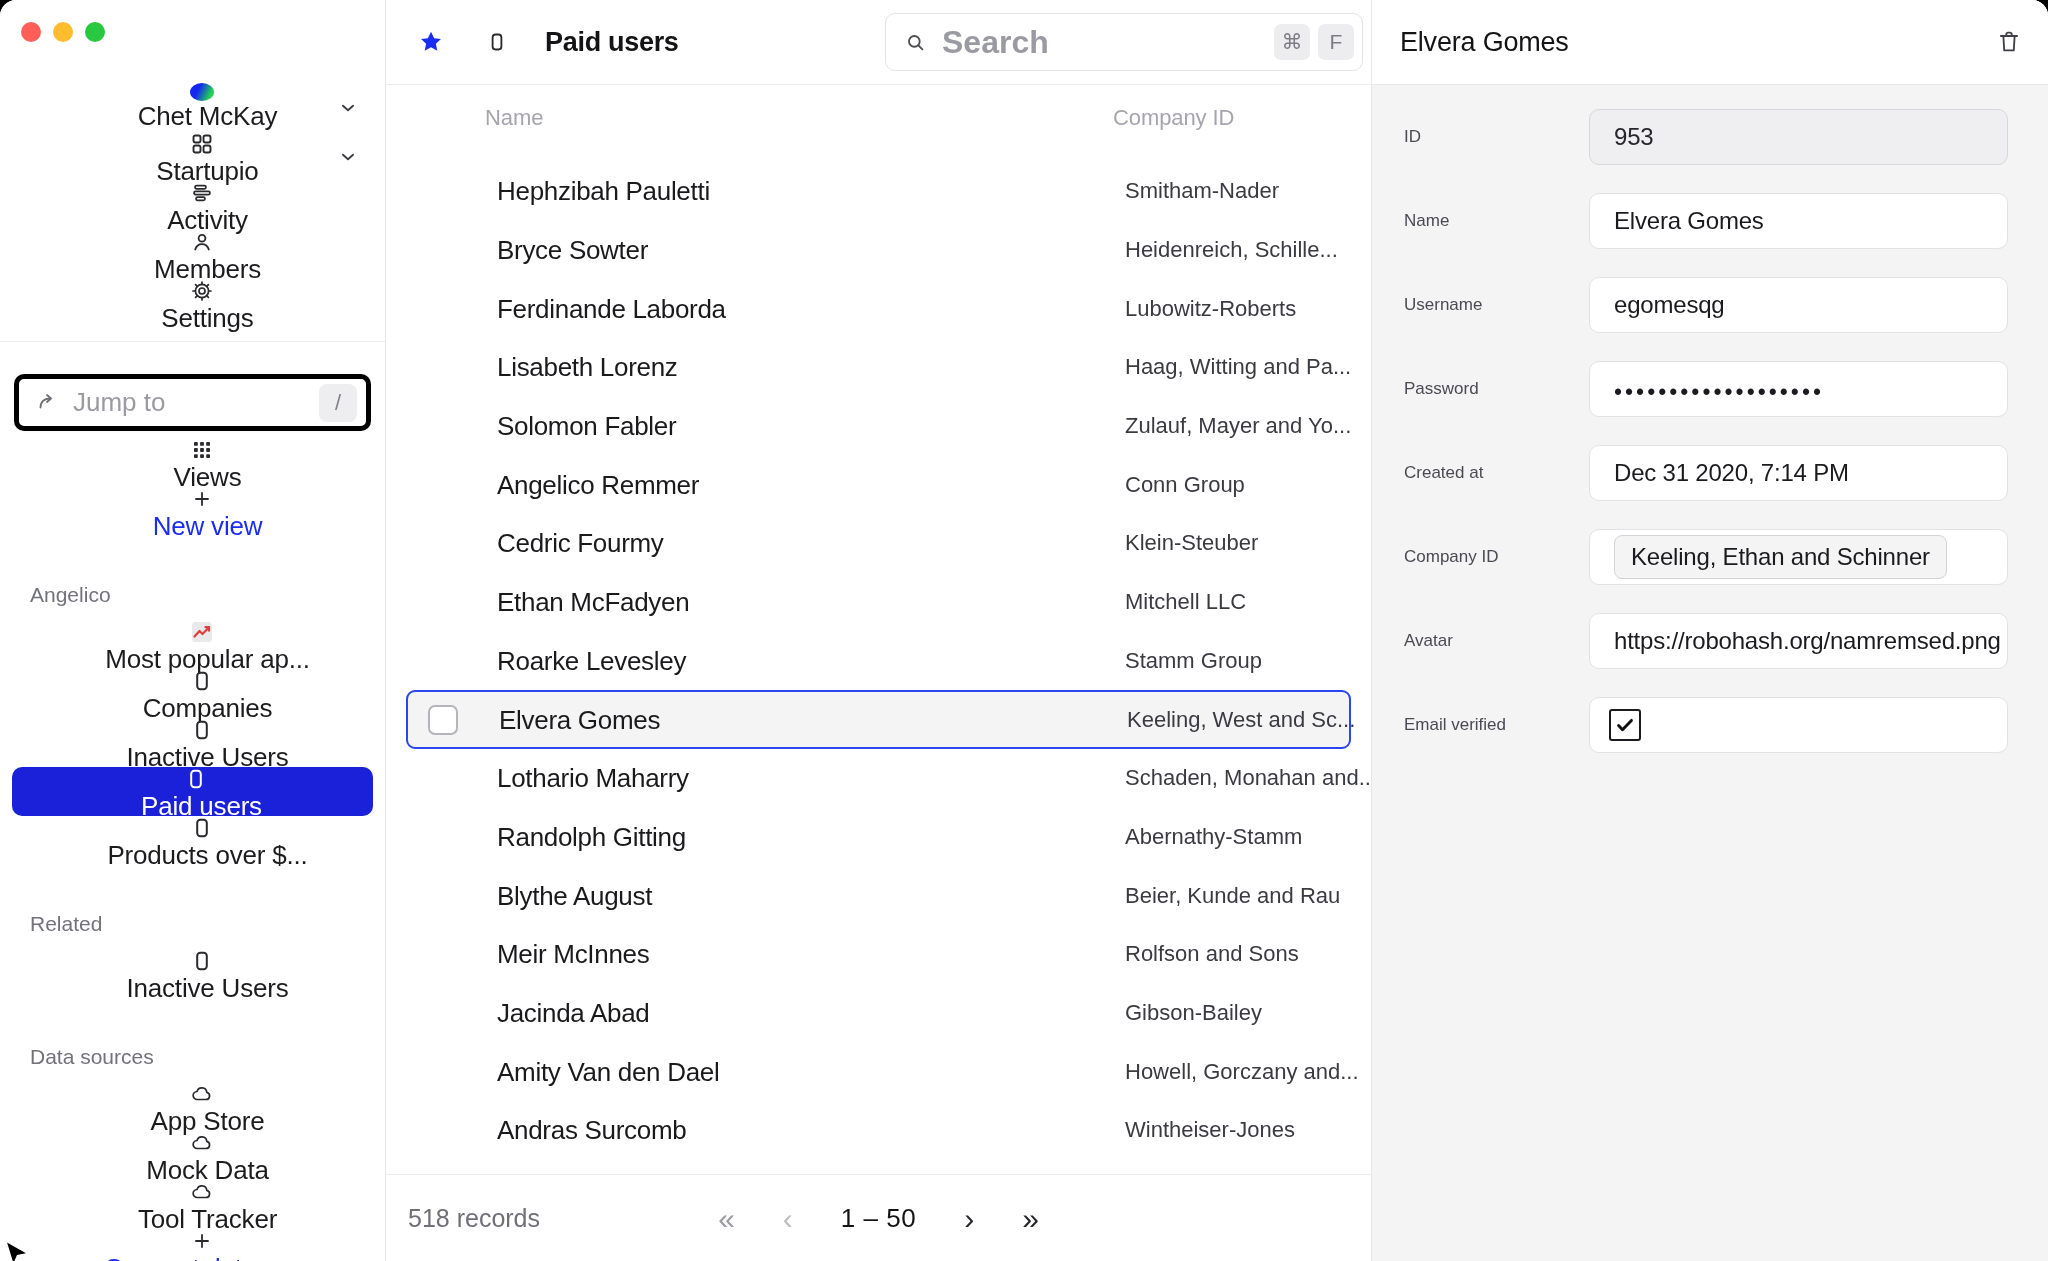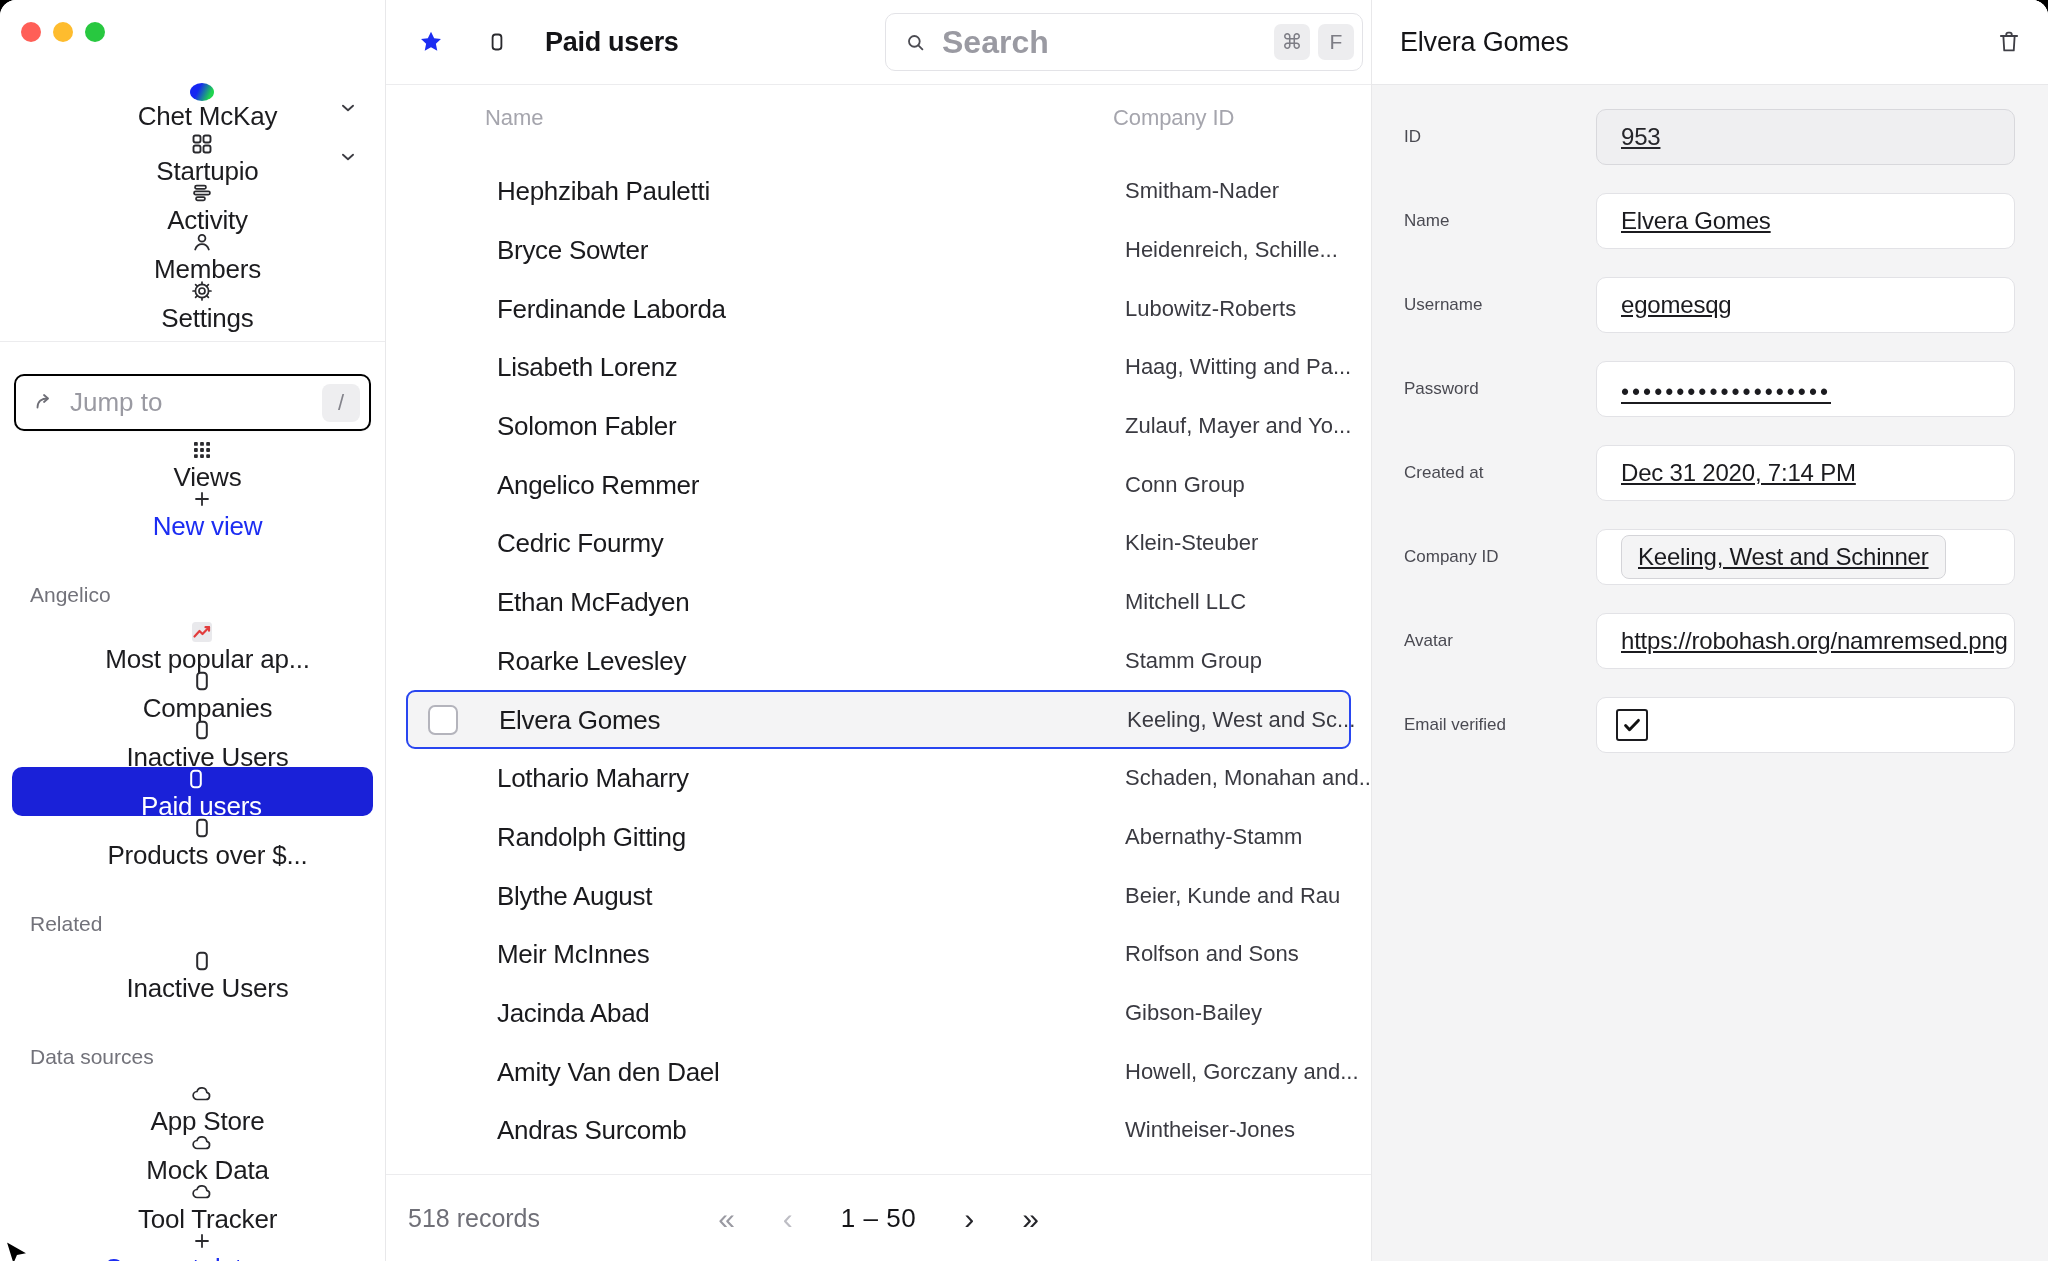--- a/index.html
+++ b/index.html
@@ -21,21 +21,21 @@
     letter-spacing:-0.2px;color:#1c1c1f;cursor:default;flex-direction:column;}
   .side-row .icon{width:24px;height:24px;margin-right:12px;color:#2a2a2e;flex:0 0 24px;}
   .side-row .icon svg{width:24px;height:24px;}
   .side-label{white-space:nowrap;}
   .strong{font-weight:500;}
   .chev{position:absolute;right:26px;top:50%;transform:translateY(-50%);color:#3c3c42;width:22px;height:22px;}
   .chev svg{width:22px;height:22px;}
   .avatar{width:24px;height:24px;border-radius:50%;margin-right:12px;
     background:linear-gradient(115deg,var(--avatar-a) 35%,var(--avatar-b) 80%);}
   .divider{height:1px;background:#ececee;margin-top:13px;}
-  .jump{position:relative;margin:32px 14px 0 14px;height:57px;border:2px solid #000000;border-radius:10px;
+  .jump{position:relative;margin:32px 14px 0 14px;height:57px;border:5px solid #000000;border-radius:10px;
     display:flex;align-items:center;padding-left:17px;background:#fff;box-shadow:0 1px 2px rgba(0,0,0,.03);}
   .jump .icon{width:24px;height:24px;color:#6e6e76;margin-right:13px;}
   .jump-ph{font-size:26px;color:#9a9aa2;}
   .key-badge{position:absolute;right:9px;top:50%;transform:translateY(-50%);width:38px;height:38px;border-radius:8px;
     background:#eeeef0;color:#83838b;font-size:22px;display:flex;align-items:center;justify-content:center;}
   .side-row.views{margin-top:7px;}
   .side-row.link .side-label{color:var(--link);}
   .section{margin-top:46px;}
   .section-title{height:26px;line-height:26px;padding-left:30px;margin-bottom:12px;font-size:21px;color:#72727a;}
   .side-row.sel{margin:0 12px;padding-left:18px;background:var(--accent);border-radius:10px;color:#fff;}
@@ -79,23 +79,23 @@
   
   .panel{position:relative;flex:1 1 auto;background:#f4f4f5;display:flex;flex-direction:column;}
   .panel-header{position:relative;height:85px;flex:0 0 85px;background:#fff;border-bottom:1px solid #e8e8ea;}
   .panel-title{position:absolute;left:28px;top:50%;transform:translateY(-50%);font-size:27px;font-weight:500;
     letter-spacing:-0.2px;color:#141417;margin:0;}
   .trash-btn{position:absolute;right:26px;top:50%;transform:translateY(-50%);width:26px;height:26px;color:#3f3f46;}
   .trash-btn svg{width:26px;height:26px;}
   .panel-body{padding-top:24px;}
   .field{position:relative;height:56px;margin-bottom:28px;}
   .flabel{position:absolute;left:32px;top:50%;transform:translateY(-50%);font-size:17px;color:#4a4a52;}
-  .fctl{position:absolute;left:224px;top:0;width:419px;height:56px;background:#fff;border:1px solid #e2e2e6;
+  .fctl{position:absolute;left:217px;top:0;width:419px;height:56px;background:#fff;border:1px solid #e2e2e6;
     border-radius:10px;display:flex;align-items:center;padding-left:24px;font-size:24px;color:#1b1b1f;
-    letter-spacing:-0.2px;white-space:nowrap;overflow:hidden;text-decoration:underline;}
+    letter-spacing:-0.2px;white-space:nowrap;overflow:hidden;}
   .fctl.ro{background:#efeff1;border-color:#d8d8dc;color:#26262b;}
   .fctl .pw{font-size:23px;letter-spacing:3px;padding-top:6px;color:#1b1b1f;}
   .tagpill{background:#f4f4f5;border:1px solid #d4d4d8;border-radius:8px;padding:7px 16px;font-size:24px;color:#1b1b1f;}
   .fctl.cb{padding-left:19px;}
   .cbox{width:32px;height:32px;border:2.5px solid #1b1b1f;border-radius:3px;background:#fff;
     display:flex;align-items:center;justify-content:center;color:#111;}
   .cbox svg{width:22px;height:22px;}
 
   .cursor{position:absolute;left:-3px;bottom:-16px;width:40px;height:40px;color:#000;z-index:9;}
   .cursor svg{width:40px;height:40px;filter:drop-shadow(0 0 1px #fff);}
@@ -449,21 +449,21 @@
             <span class="pw">•••••••••••••••••••</span>
           </div>
         </div>
         <div class="field">
           <span class="flabel">Created at</span>
           <div class="fctl">Dec 31 2020, 7:14 PM</div>
         </div>
         <div class="field">
           <span class="flabel">Company ID</span>
           <div class="fctl">
-            <span class="tagpill">Keeling, West and Schinner</span>
+            <span class="tagpill">Keeling, Ethan and Schinner</span>
           </div>
         </div>
         <div class="field">
           <span class="flabel">Avatar</span>
           <div class="fctl">https://robohash.org/namremsed.png</div>
         </div>
         <div class="field">
           <span class="flabel">Email verified</span>
           <div class="fctl cb">
             <span class="cbox">

